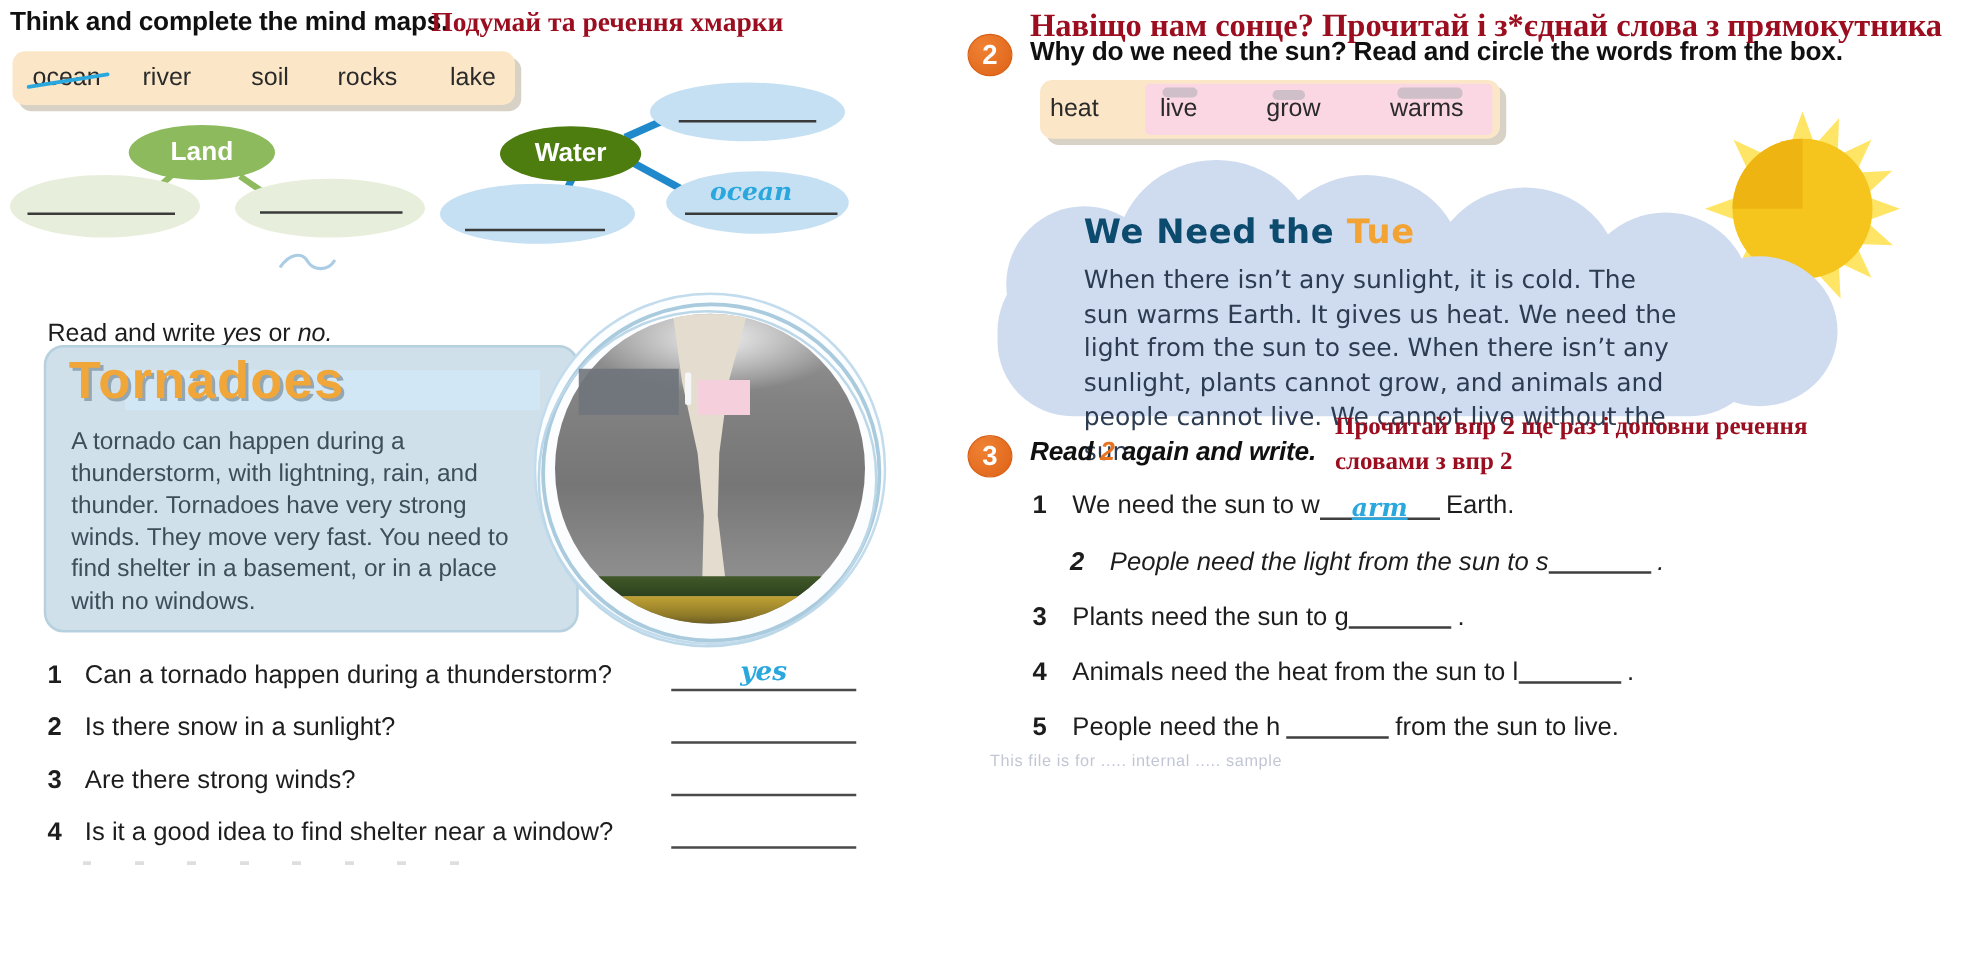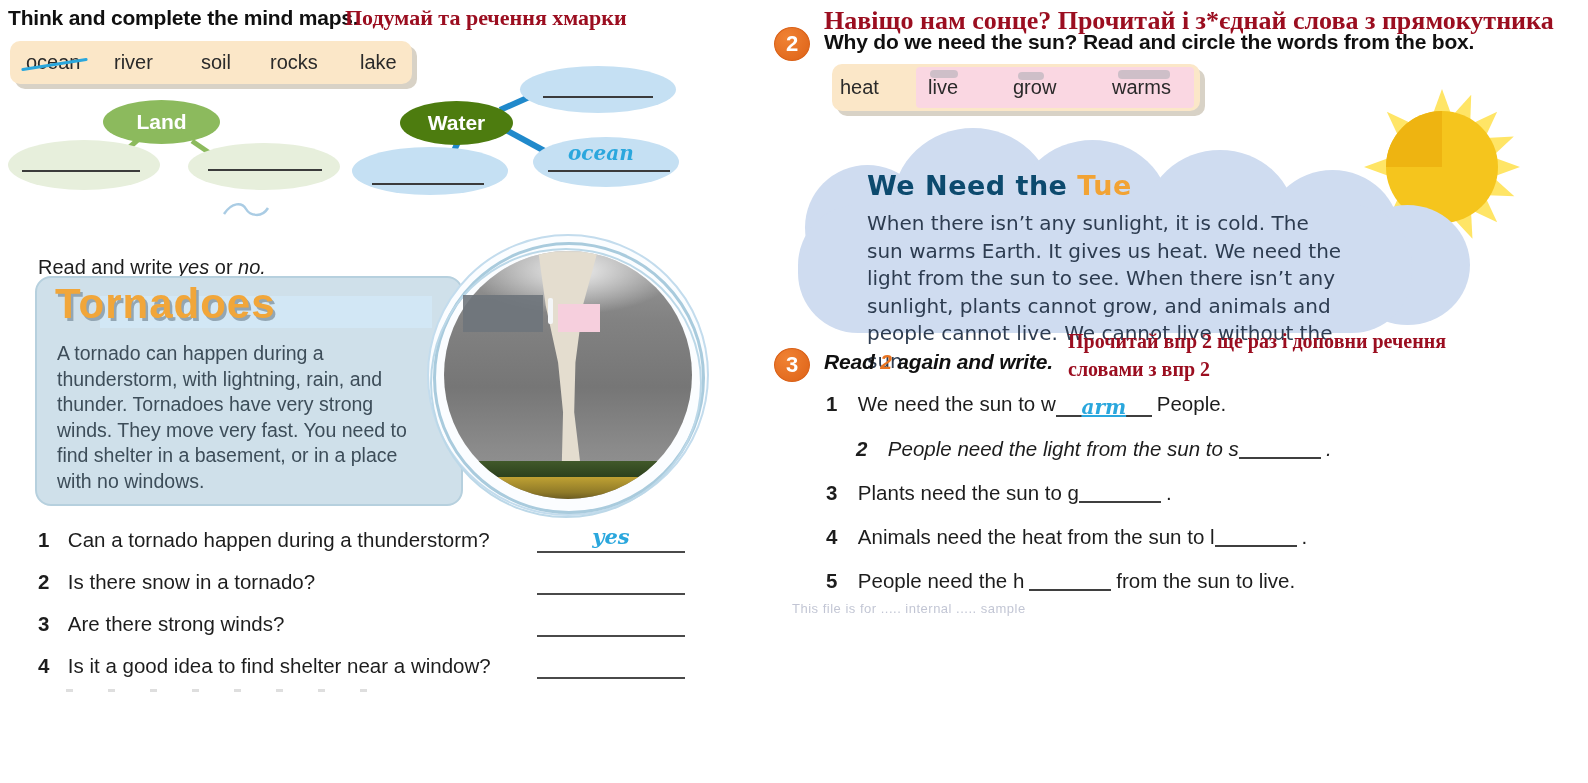--- a/index.html
+++ b/index.html
@@ -134,21 +134,21 @@
   <div class="abs" style="left:38px;top:528px;">
     <span class="qnum">1</span>
     <span class="qtext" style="margin-left:14px;">Can a tornado happen during a thunderstorm?</span>
   </div>
   <div class="abs qline" style="left:537px;top:526px;width:148px;height:25px;">
     <span class="hand">yes</span>
   </div>
 
   <div class="abs" style="left:38px;top:570px;">
     <span class="qnum">2</span>
-    <span class="qtext" style="margin-left:14px;">Is there snow in a tornado?</span>
+    <span class="qtext" style="margin-left:14px;">Is there snow in a sunlight?</span>
   </div>
   <div class="abs qline" style="left:537px;top:568px;width:148px;height:25px;">
     <span class="hand"></span>
   </div>
 
   <div class="abs" style="left:38px;top:612px;">
     <span class="qnum">3</span>
     <span class="qtext" style="margin-left:14px;">Are there strong winds?</span>
   </div>
   <div class="abs qline" style="left:537px;top:610px;width:148px;height:25px;">
@@ -228,21 +228,21 @@
   <div class="abs badge" style="left:774px;top:348px;width:34px;height:32px;">
     <span>3</span>
   </div>
   <div class="abs h-black" style="left:824px;top:350px;font-style:italic;">
     <span>Read </span><span class="orange-num">2</span><span> again and write.</span>
   </div>
 
   
   <div class="abs" style="left:826px;top:392px;">
     <span class="item-num">1</span>
-    <span class="item-text" style="margin-left:16px;"><span>We need the sun to w</span><span class="iblank" style="width:96px;margin-left:0;"><span class="hand">arm</span></span><span>People.</span></span>
+    <span class="item-text" style="margin-left:16px;"><span>We need the sun to w</span><span class="iblank" style="width:96px;margin-left:0;"><span class="hand">arm</span></span><span>Earth.</span></span>
   </div>
   <div class="abs" style="left:856px;top:437px;font-style:italic;">
     <span class="item-num">2</span>
     <span class="item-text" style="margin-left:16px;"><span>People need the light from the sun to s</span><span class="iblank" style="width:82px;margin-left:0;"><span class="hand"></span></span><span>.</span></span>
   </div>
   <div class="abs" style="left:826px;top:481px;">
     <span class="item-num">3</span>
     <span class="item-text" style="margin-left:16px;"><span>Plants need the sun to g</span><span class="iblank" style="width:82px;margin-left:0;"><span class="hand"></span></span><span>.</span></span>
   </div>
   <div class="abs" style="left:826px;top:525px;">

